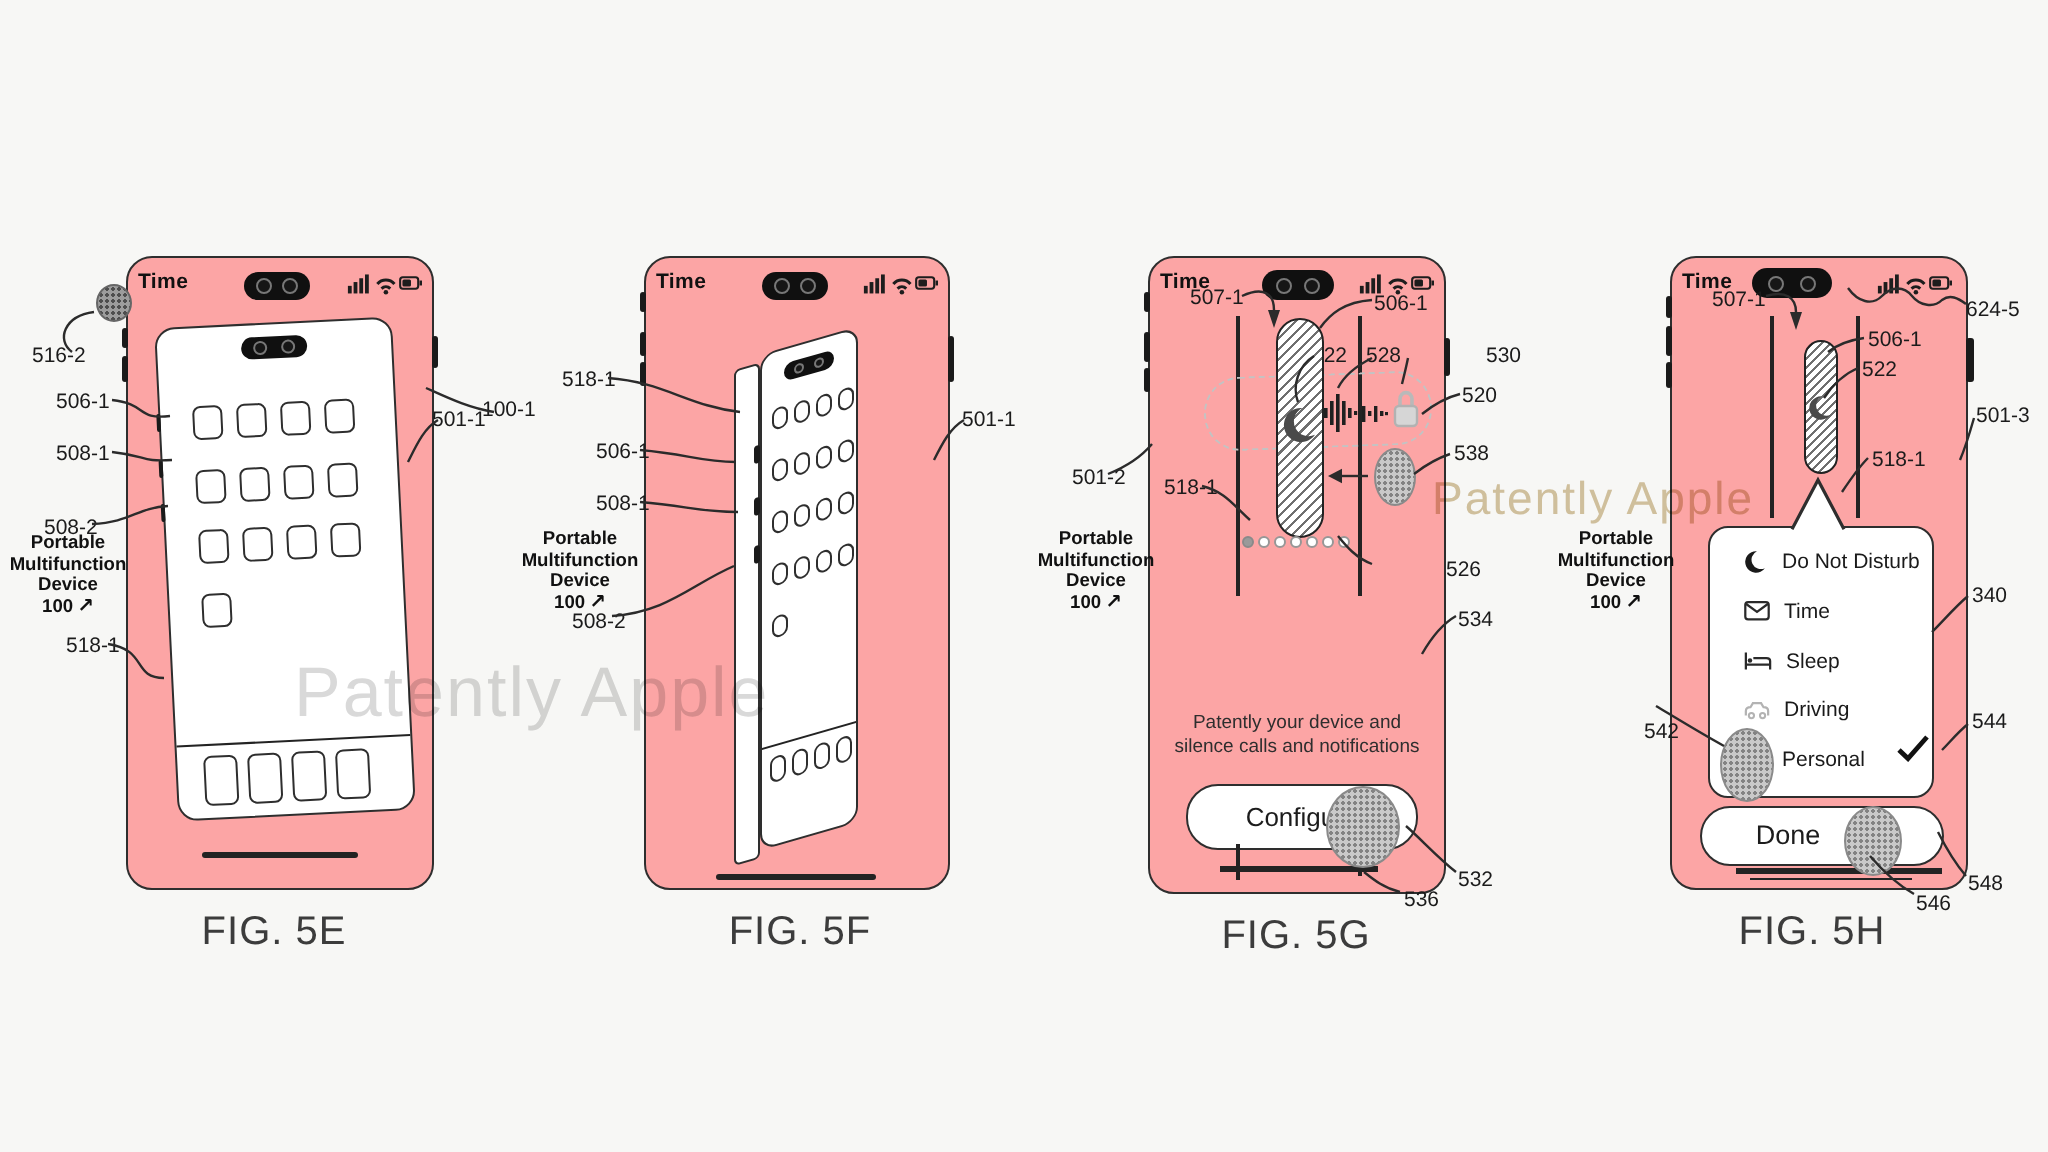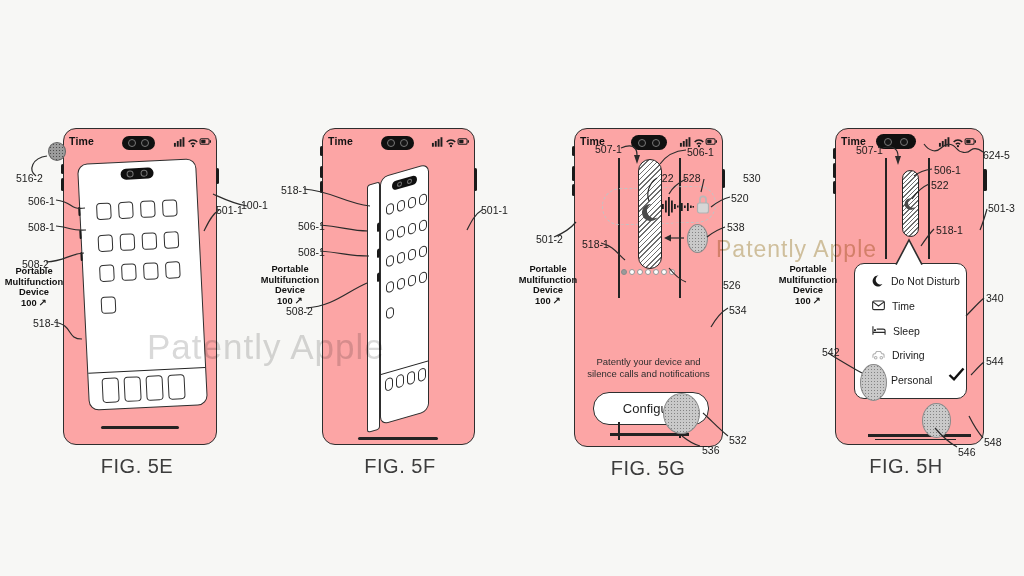--- a/index.html
+++ b/index.html
@@ -362,33 +362,34 @@
             <circle cx="6" cy="3.4" r="2.2" fill="none" stroke="#2a2a2a" stroke-width="1.1"></circle>
             <path d="M1.5,11 Q1.5,7 6,7 Q10.5,7 10.5,11" fill="none" stroke="#2a2a2a" stroke-width="1.1"></path>
           </svg>
         <span class="menu-label">Personal</span>
       </div>
       <svg style="position:absolute;left:93px;top:103px;" width="17" height="14" viewBox="0 0 17 14">
           <path d="M1.5,8 L6,12.3 L15.5,1.5" fill="none" stroke="#111" stroke-width="2.4"></path>
         </svg>
     </div>
     <div class="stipple" style="left:24px;top:235px;width:27px;height:37px;z-index:6;"></div>
+    <div class="btn" style="left:14px;top:274px;width:122px;height:30px;font-size:13.5px;line-height:28px;border-radius:15px;padding-right:34px;">Done</div>
     <div class="stipple" style="left:86px;top:274px;width:29px;height:35px;z-index:6;"></div>
     <div class="hline" style="left:32px;top:305px;width:103px;height:2.6px;"></div>
     <div class="hline" style="left:39px;top:309.5px;width:81px;height:1.4px;"></div>
   </div>
 
   <div class="reflabel" style="left:856px;top:144px;">507-1</div>
   <div class="reflabel" style="left:983px;top:149px;">624-5</div>
   <div class="reflabel" style="left:934px;top:164px;">506-1</div>
   <div class="reflabel" style="left:931px;top:179px;">522</div>
   <div class="reflabel" style="left:988px;top:202px;">501-3</div>
   <div class="reflabel" style="left:936px;top:224px;">518-1</div>
   <div class="reflabel" style="left:986px;top:292px;">340</div>
-  <div class="reflabel" style="left:822px;top:346px;">542</div>
+  <div class="reflabel" style="left:822px;top:360px;">542</div>
   <div class="reflabel" style="left:986px;top:355px;">544</div>
   <div class="reflabel" style="left:958px;top:446px;">546</div>
   <div class="reflabel" style="left:984px;top:436px;">548</div>
   <div class="devlabel" style="left:776px;top:264px;">
     <div>Portable</div>
     <div>Multifunction</div>
     <div>Device</div>
     <div><span>100</span><span class="ne-arrow">↗</span></div>
   </div>
   <div class="caption" style="left:860px;top:455px;">FIG. 5H</div>

